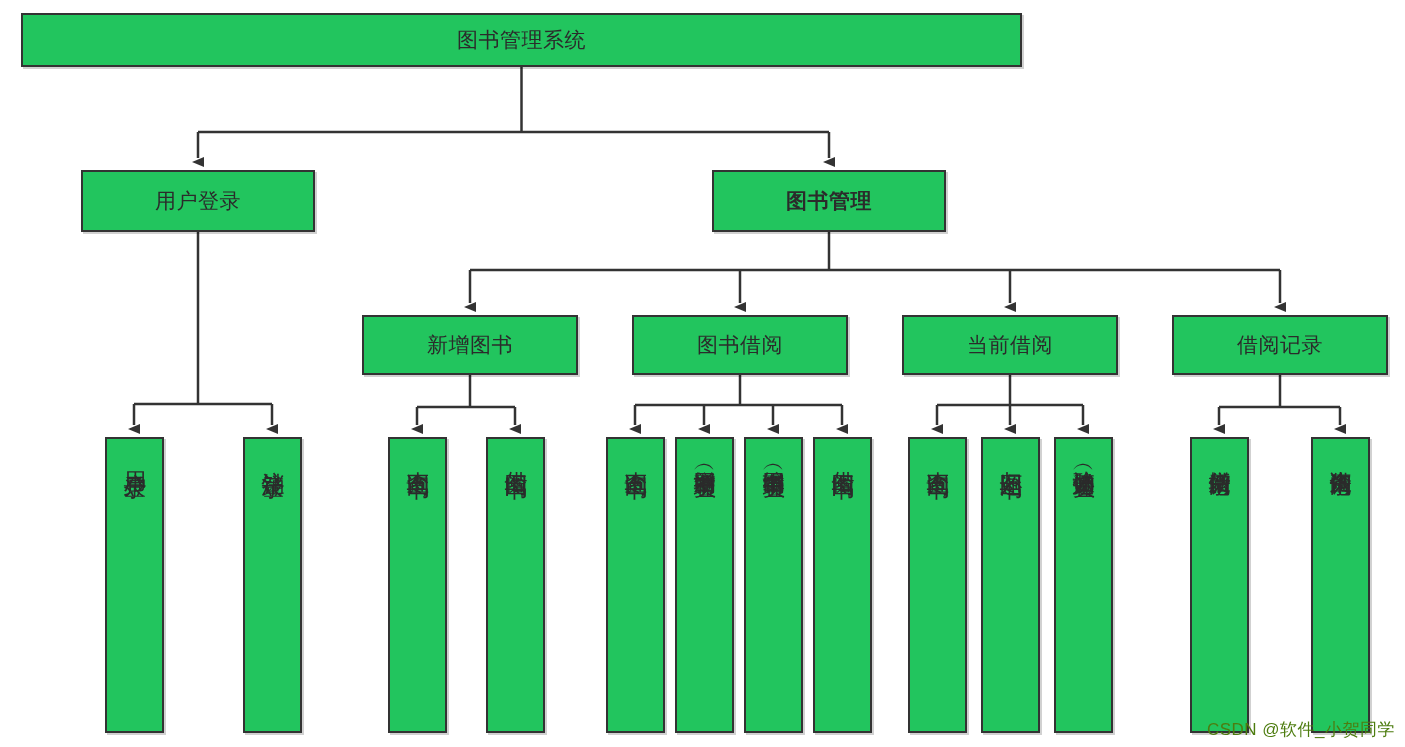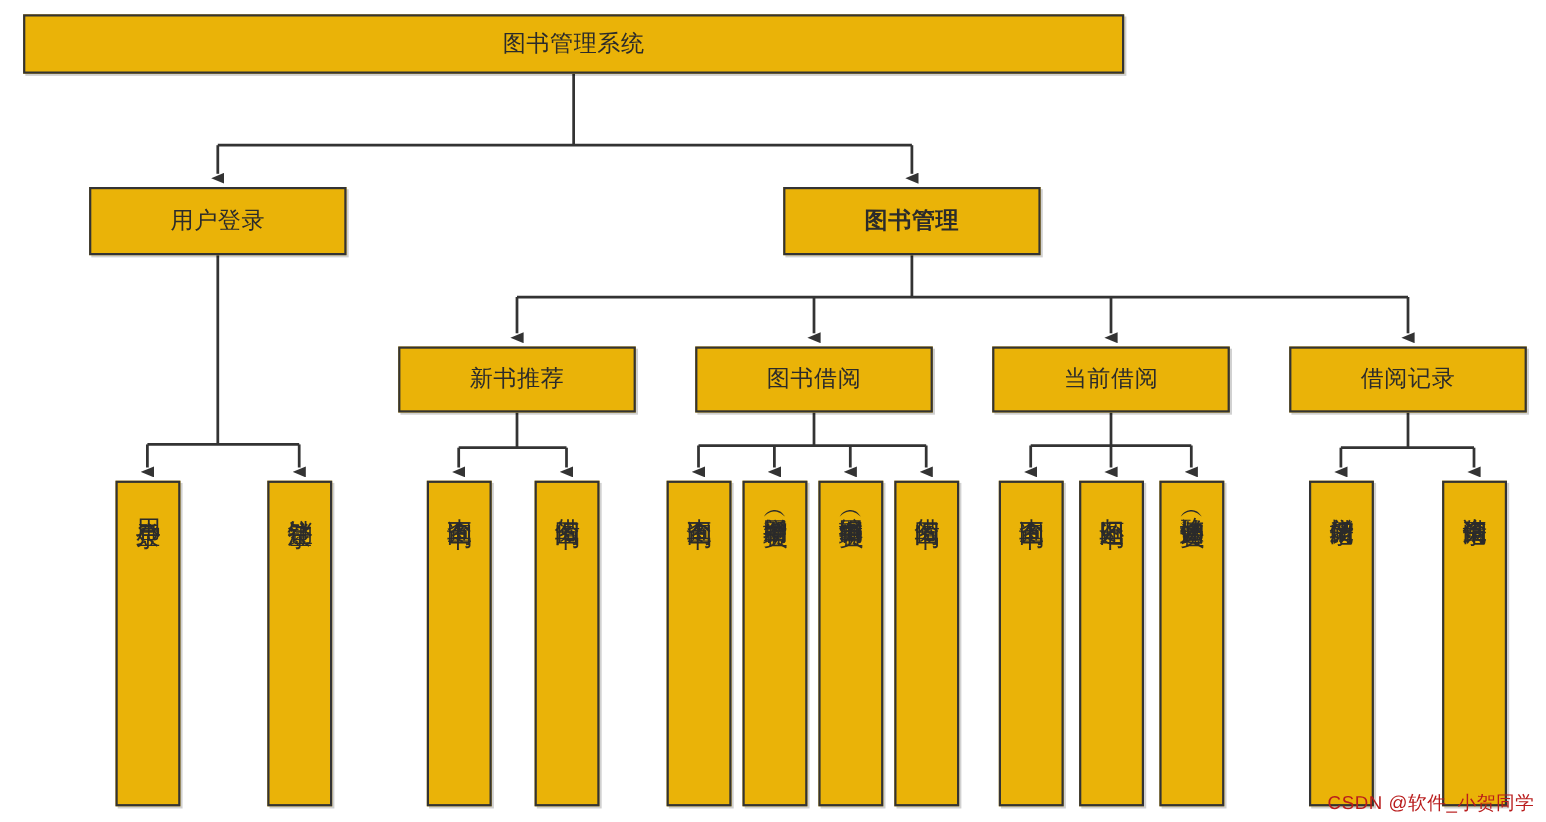--- a/index.html
+++ b/index.html
@@ -21,21 +21,21 @@
     position: absolute;
     left: 0;
     top: 0;
     width: 1405px;
     height: 747px;
     pointer-events: none;
   }
   .node {
     position: absolute;
     box-sizing: border-box;
-    background: #eab308;
+    background: #22c55e;
     border: 2px solid #333333;
     display: flex;
     align-items: center;
     justify-content: center;
     box-shadow: 2px 2px 0 rgba(0,0,0,0.18);
   }
   .node .label {
     color: #2b2b2b;
     letter-spacing: 0.5px;
     white-space: nowrap;
@@ -58,21 +58,21 @@
   }
   .node.vertical.tall-text .label {
     font-size: 22px;
     letter-spacing: 1px;
   }
   .watermark {
     position: absolute;
     right: 10px;
     bottom: 6px;
     font-size: 17px;
-    color: #b91c1c;
+    color: #4d7c0f;
     white-space: nowrap;
     letter-spacing: 0.5px;
   }
 </style>
 </head>
 <body>
 
 <div id="diagram-root">
 
   <svg class="connectors" viewBox="0 0 1405 747" xmlns="http://www.w3.org/2000/svg">
@@ -142,21 +142,21 @@
   </div>
 
   <div class="node horizontal" id="node-l2-0" style="left: 81px; top: 170px; width: 234px; height: 62px;">
     <span class="label">用户登录</span>
   </div>
   <div class="node horizontal" id="node-l2-1" style="left: 712px; top: 170px; width: 234px; height: 62px; font-weight: bold;">
     <span class="label">图书管理</span>
   </div>
 
   <div class="node horizontal" id="node-l3-0" style="left: 362px; top: 315px; width: 216px; height: 60px;">
-    <span class="label">新书推荐</span>
+    <span class="label">新增图书</span>
   </div>
   <div class="node horizontal" id="node-l3-1" style="left: 632px; top: 315px; width: 216px; height: 60px;">
     <span class="label">图书借阅</span>
   </div>
   <div class="node horizontal" id="node-l3-2" style="left: 902px; top: 315px; width: 216px; height: 60px;">
     <span class="label">当前借阅</span>
   </div>
   <div class="node horizontal" id="node-l3-3" style="left: 1172px; top: 315px; width: 216px; height: 60px; align-items: center;">
     <span class="label">借阅记录</span>
   </div>

